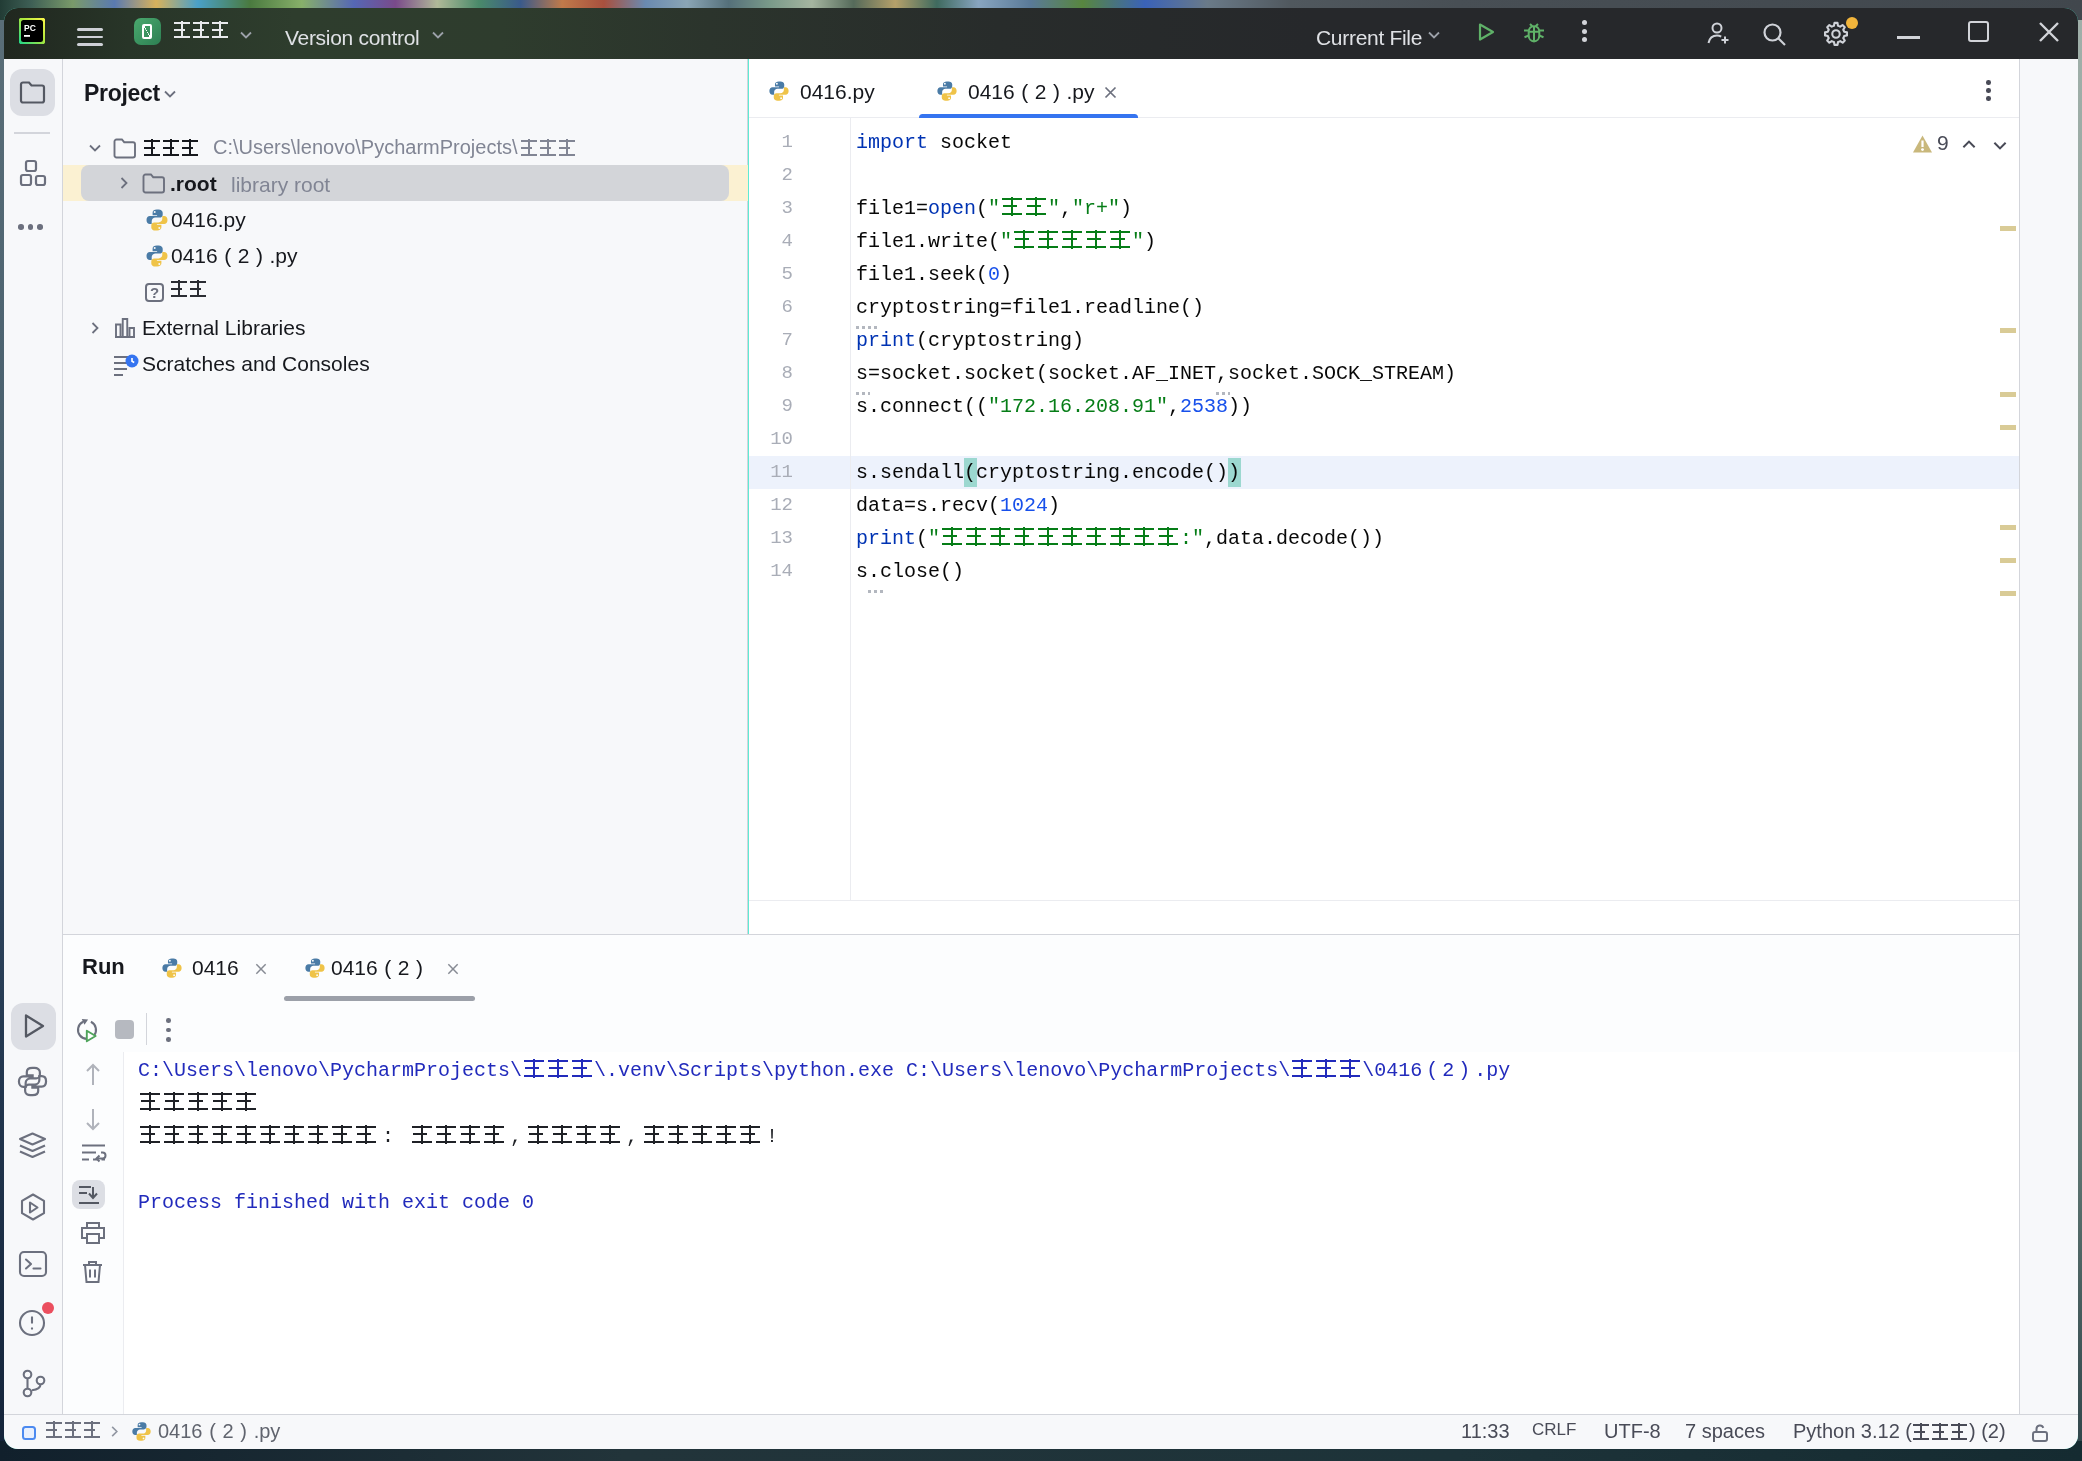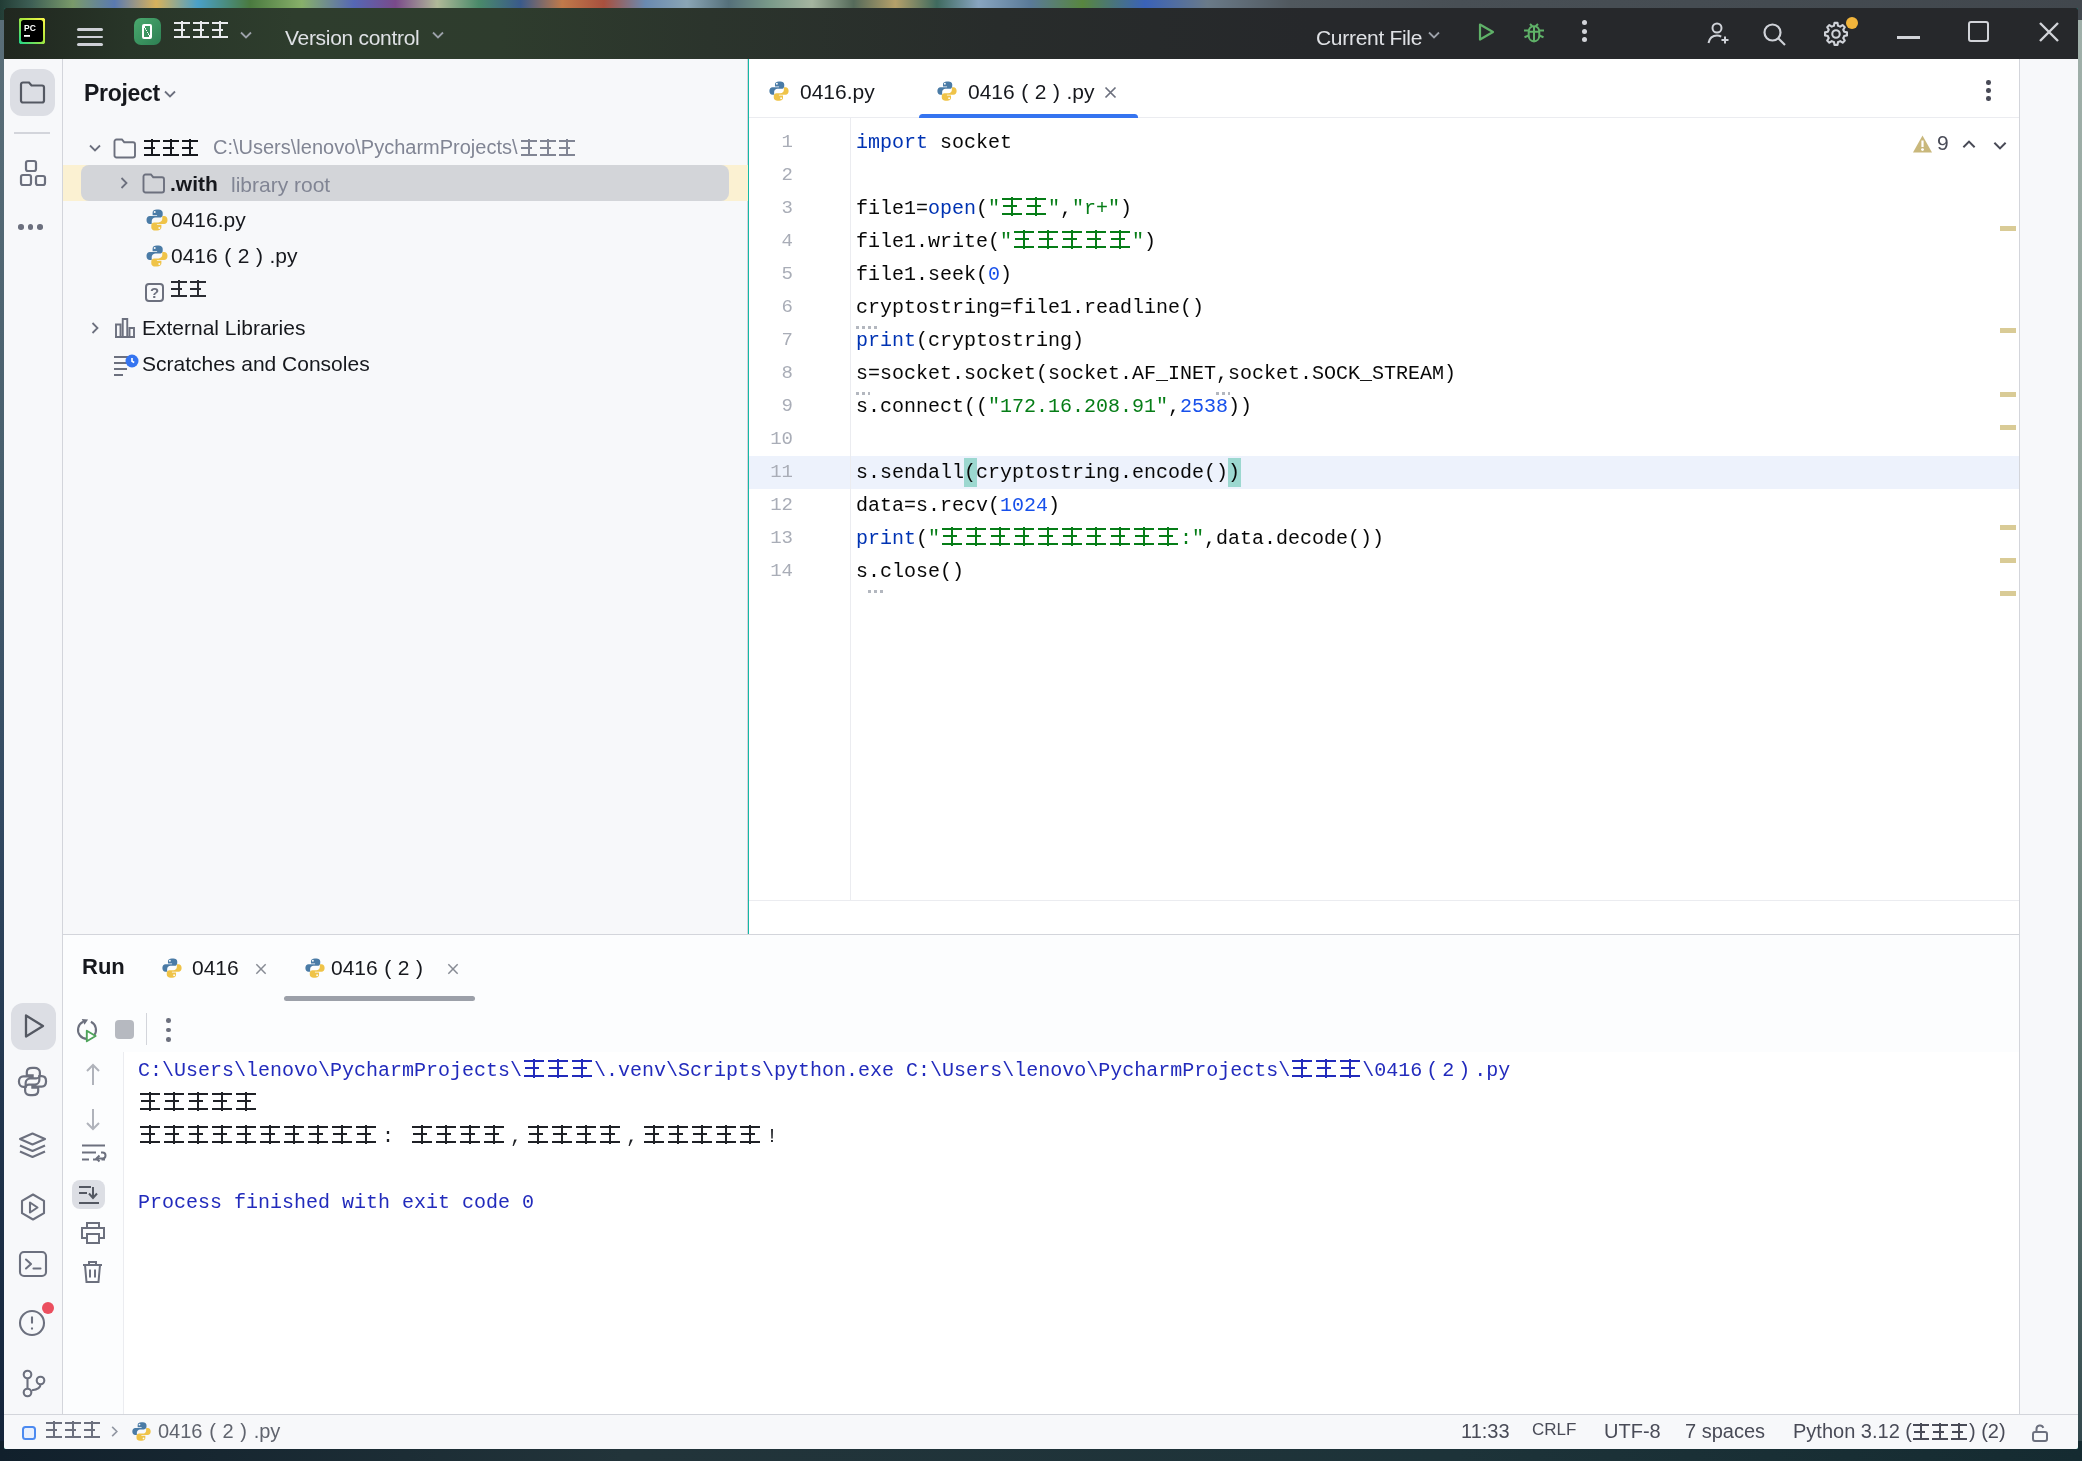--- a/index.html
+++ b/index.html
@@ -2,21 +2,21 @@
 <html><head><meta charset="utf-8"><style>
 *{margin:0;padding:0;box-sizing:border-box}
 html,body{width:2082px;height:1461px;overflow:hidden;background:#3c4d52}
 body{font-family:"Liberation Sans",sans-serif;position:relative}
 .a{position:absolute}
 
 #etop{left:0;top:0;width:2082px;height:30px;background:linear-gradient(90deg,#223c35 0,#3e5f55 1.5%,#7a9a6a 3.5%,#5a7ab0 5.5%,#d8b25c 7.5%,#4aa0c8 9.5%,#4a7a3f 12%,#88b06a 14.5%,#5567b5 17%,#7a4a8a 19%,#b0b998 21%,#4a8a6a 23%,#3a5a8a 25%,#c07a4a 27%,#a8503e 29%,#6a8ab0 31%,#8aa5b5 33%,#55707a 35%,#7a9a8a 37%,#a5b5a0 39%,#556a5a 41%,#b5a06a 43%,#3f6a5f 45%,#88a5c0 47%,#5a7a98 49.5%,#58863f 52%,#3a62b8 55%,#6a7a88 58%,#50585e 62%,#484f55 70%,#444b51 85%,#41474d 100%)}
 #eleft{left:0;top:20px;width:20px;height:1430px;background:linear-gradient(180deg,#5a6e78,#49606e 30%,#334a62 55%,#22364e 75%,#14243a 100%)}
 #eright{right:0;top:20px;width:20px;height:1430px;background:linear-gradient(180deg,#9fafa9,#93a49b 40%,#5c7470 80%,#31464b)}
 #ebottom{left:0;bottom:0;width:2082px;height:20px;background:linear-gradient(90deg,#11202c,#22343a 30%,#1d3339 70%,#152b31)}
-#win{left:4px;top:8px;width:2074px;height:1441px;border-radius:2px;overflow:hidden;background:#14b8a6}
+#win{left:4px;top:8px;width:2074px;height:1441px;border-radius:14px;overflow:hidden;background:#5eead4}
 #abs{left:-4px;top:-8px;width:2082px;height:1461px}
 
 #title{left:4px;top:8px;width:2074px;height:51px;background:linear-gradient(90deg,#20271f 0%,#283528 6%,#2e3d2d 14%,#2e3c2d 24%,#2b342c 34%,#282c2b 48%,#26282b 63%,#26282b 100%)}
 #actbar{left:4px;top:59px;width:59px;height:1355px;background:#f7f8fa;border-right:1px solid #d3d5db}
 #proj{left:63px;top:59px;width:685px;height:875px;background:#f7f8fa;border-right:1px solid #d3d5db}
 #tabbar{left:749px;top:59px;width:1270px;height:59px;background:#fff;border-bottom:1px solid #ebecf0}
 #code{left:749px;top:118px;width:1270px;height:816px;background:#fff}
 #rstrip{left:2019px;top:59px;width:59px;height:1355px;background:#f7f8fa;border-left:1px solid #d3d5db}
 #run{left:63px;top:934px;width:1956px;height:480px;border-top:1px solid #d3d5db;background:#fcfdfe}
 #console{left:124px;top:1052px;width:1895px;height:362px;background:#fff}
@@ -178,21 +178,21 @@
           <path d="M1.5 18.5v-14a2 2 0 012-2h5.4l2.3 2.7h8.8a2 2 0 012 2v11.3a2 2 0 01-2 2h-16.5a2 2 0 01-2-2z"></path>
         </svg>
  <span class="a" style="left:79px;top:80px;color:#16181d;font-weight:bold"><i class="h"></i><i class="h"></i><i class="h"></i></span>
  <span class="a" style="left:150px;top:77px;font-size:20px;color:#818594">C:\Users\lenovo\PycharmProjects\<i class="h" style="margin-left:3px"></i><i class="h"></i><i class="h"></i></span>
  <svg class="a" style="left:53px;top:116px" width="16" height="16" viewBox="0 0 16 16">
           <path d="M5.5 3l5 5-5 5" fill="none" stroke="#6c707e" stroke-width="1.8"></path>
         </svg>
  <svg class="a" style="left:79px;top:113px" width="24" height="22" viewBox="0 0 24 22" fill="none" stroke="#6c707e" stroke-width="1.9">
           <path d="M1.5 18.5v-14a2 2 0 012-2h5.4l2.3 2.7h8.8a2 2 0 012 2v11.3a2 2 0 01-2 2h-16.5a2 2 0 01-2-2z"></path>
         </svg>
- <span class="a" style="left:107px;top:113px;font-size:21px;font-weight:bold;color:#16181d">.with</span>
+ <span class="a" style="left:107px;top:113px;font-size:21px;font-weight:bold;color:#16181d">.root</span>
  <span class="a" style="left:168px;top:114px;font-size:21px;color:#818594">library root</span>
  <svg class="a" style="left:82px;top:149px" width="24" height="24" viewBox="0 0 24 24">
           <path fill="#4a7ba6" d="M11.9 1.5c-2.7 0-4.3 1.2-4.3 3.2v2.5h4.5v.8H4.9c-2 0-3.4 1.6-3.4 4s1.4 4.1 3.4 4.1h1.8v-2.9c0-2 1.7-3.6 3.7-3.6h4.4c1.6 0 2.9-1.3 2.9-2.9V4.7c0-1.9-1.8-3.2-4.1-3.2zM9.7 3.1a1 1 0 110 2 1 1 0 010-2z"></path>
           <path fill="#efc348" d="M12.1 22.5c2.7 0 4.3-1.2 4.3-3.2v-2.5h-4.5V16h7.2c2 0 3.4-1.6 3.4-4.1s-1.4-4-3.4-4h-1.8v2.9c0 2-1.7 3.6-3.7 3.6H9.2c-1.6 0-2.9 1.3-2.9 2.9v2.1c0 1.9 1.8 3.2 4.1 3.2zm2.2-1.6a1 1 0 110-2 1 1 0 010 2z"></path>
         </svg>
  <span class="a" style="left:108px;top:149px;font-size:21px;color:#16181d">0416.py</span>
  <svg class="a" style="left:82px;top:185px" width="24" height="24" viewBox="0 0 24 24">
           <path fill="#4a7ba6" d="M11.9 1.5c-2.7 0-4.3 1.2-4.3 3.2v2.5h4.5v.8H4.9c-2 0-3.4 1.6-3.4 4s1.4 4.1 3.4 4.1h1.8v-2.9c0-2 1.7-3.6 3.7-3.6h4.4c1.6 0 2.9-1.3 2.9-2.9V4.7c0-1.9-1.8-3.2-4.1-3.2zM9.7 3.1a1 1 0 110 2 1 1 0 010-2z"></path>
           <path fill="#efc348" d="M12.1 22.5c2.7 0 4.3-1.2 4.3-3.2v-2.5h-4.5V16h7.2c2 0 3.4-1.6 3.4-4.1s-1.4-4-3.4-4h-1.8v2.9c0 2-1.7 3.6-3.7 3.6H9.2c-1.6 0-2.9 1.3-2.9 2.9v2.1c0 1.9 1.8 3.2 4.1 3.2zm2.2-1.6a1 1 0 110-2 1 1 0 010 2z"></path>
         </svg>

